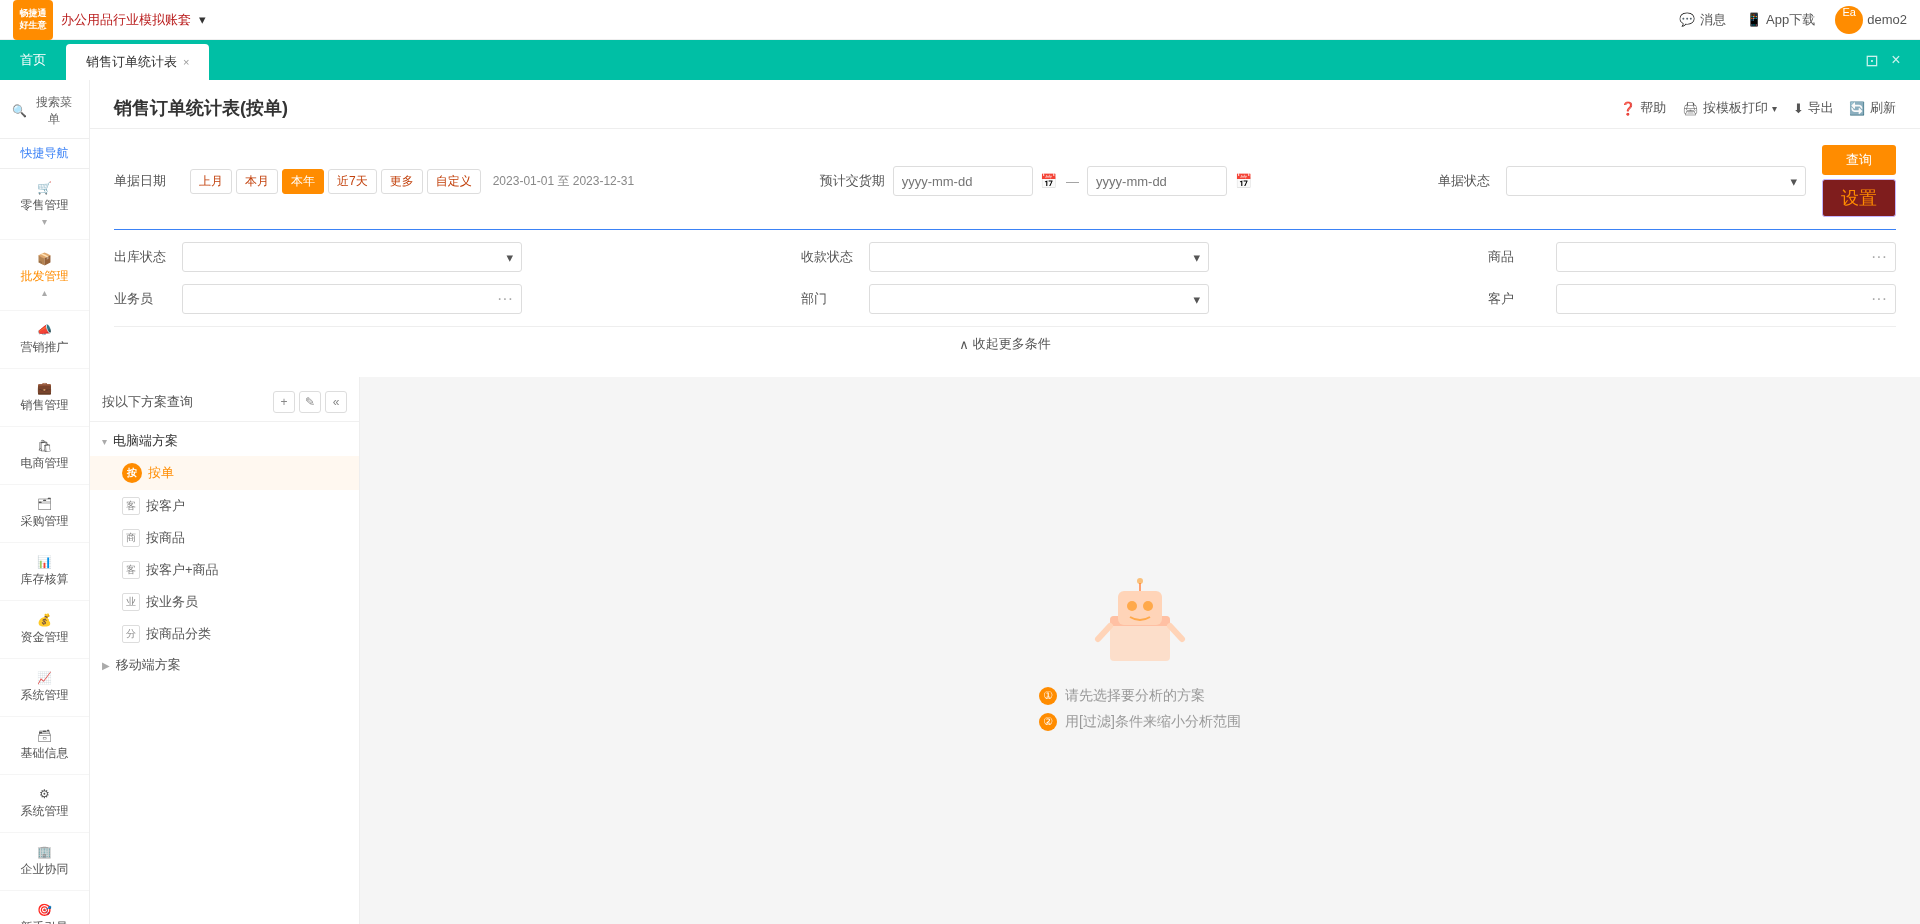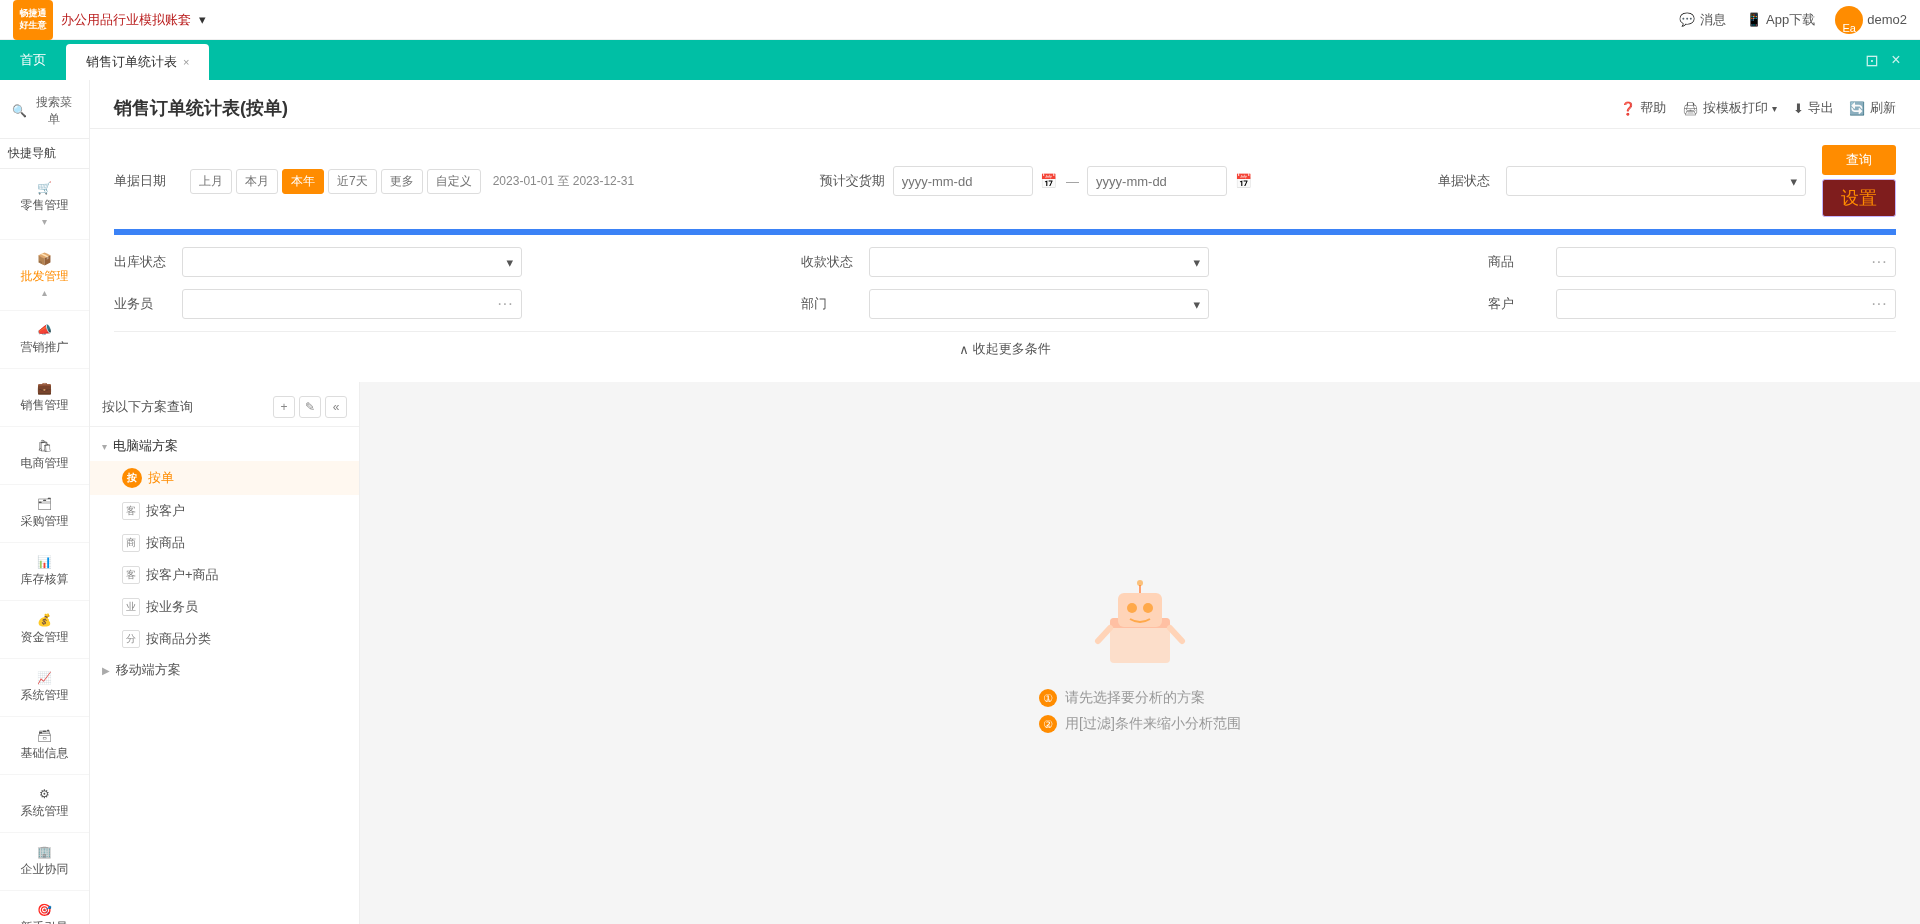--- a/index.html
+++ b/index.html
@@ -7,58 +7,58 @@
 
     
     .topbar { height: 40px; background: #fff; display: flex; align-items: center; justify-content: space-between; padding: 0 13px; border-bottom: 1px solid #eee; flex-shrink: 0; }
     .topbar-left { display: flex; align-items: center; gap: 8px; }
     .logo-box { width: 40px; height: 40px; background: #ff8c00; display: flex; align-items: center; justify-content: center; border-radius: 4px; }
     .logo-box span { color: #fff; font-size: 10px; font-weight: bold; line-height: 1.2; text-align: center; }
     .topbar-title { font-size: 13px; color: #b91c1c; }
     .topbar-dropdown { font-size: 13px; color: #333; cursor: pointer; display: flex; align-items: center; gap: 4px; }
     .topbar-right { display: flex; align-items: center; gap: 20px; color: #555; font-size: 13px; }
     .topbar-right-item { display: flex; align-items: center; gap: 4px; cursor: pointer; }
-    .avatar { width: 28px; height: 28px; border-radius: 50%; background: #ff8c00; display: flex; align-items: flex-end; justify-content: center; color: #fff; font-size: 11px; }
+    .avatar { width: 28px; height: 28px; border-radius: 50%; background: #ff8c00; display: flex; align-items: flex-start; justify-content: center; color: #fff; font-size: 11px; }
 
     
     .tabbar { height: 40px; background: #00bfa5; display: flex; align-items: center; padding: 0 0; flex-shrink: 0; }
     .tab-item { height: 40px; display: flex; align-items: center; padding: 0 20px; cursor: pointer; color: rgba(255,255,255,0.85); font-size: 13px; gap: 6px; }
     .tab-item.active { background: #fff; color: #333; border-radius: 4px 4px 0 0; margin-top: 4px; height: 36px; }
     .tab-home { color: #fff; font-size: 13px; }
     .tab-close { font-size: 11px; color: #999; cursor: pointer; }
     .tab-spacer { flex: 1; }
     .tab-window-btns { display: flex; align-items: center; gap: 8px; padding-right: 16px; }
     .tab-window-btn { width: 16px; height: 16px; display: flex; align-items: center; justify-content: center; color: rgba(255,255,255,0.8); cursor: pointer; font-size: 16px; }
 
     
     .main-layout { display: flex; flex: 1; overflow: hidden; }
 
     
     .sidebar { width: 90px; background: #fff; border-right: 1px solid #eee; display: flex; flex-direction: column; flex-shrink: 0; overflow-y: auto; }
     .sidebar-search { padding: 10px 8px 6px; border-bottom: 1px solid #eee; }
     .sidebar-search-btn { width: 100%; background: none; border: none; color: #666; font-size: 12px; cursor: pointer; display: flex; align-items: center; justify-content: center; gap: 4px; padding: 4px; }
-    .sidebar-nav-btn { padding: 6px 8px; border-bottom: 1px solid #eee; text-align: left; font-size: 12px; color: #404040; cursor: pointer; }
+    .sidebar-nav-btn { padding: 6px 8px; border-bottom: 1px solid #eee; text-align: center; font-size: 12px; color: #3b82f6; cursor: pointer; }
     .sidebar-item { padding: 12px 8px; text-align: center; font-size: 12px; color: #555; cursor: pointer; border-bottom: 1px solid #f5f5f5; display: flex; flex-direction: column; align-items: center; gap: 2px; }
     .sidebar-item.active { color: #ff8c00; }
 
     
     .content { flex: 1; display: flex; flex-direction: column; overflow: hidden; }
 
     
     .page-header { padding: 16px 24px 8px; background: #fff; display: flex; align-items: center; justify-content: space-between; border-bottom: 1px solid #eee; flex-shrink: 0; }
     .page-title { font-size: 18px; font-weight: bold; color: #333; }
     .page-actions { display: flex; align-items: center; gap: 16px; }
     .page-action-btn { display: flex; align-items: center; gap: 4px; color: #555; font-size: 13px; cursor: pointer; }
 
     
     .query-section { background: #fff; padding: 16px 24px; flex-shrink: 0; }
     .query-row { display: flex; align-items: center; gap: 16px; margin-bottom: 12px; }
     .query-label { color: #555; font-size: 13px; white-space: nowrap; min-width: 60px; }
     .date-filter { display: flex; align-items: center; gap: 4px; }
-    .date-btn { padding: 3px 8px; border: 1px solid #ddd; border-radius: 3px; background: #fff; color: #737373; font-size: 12px; cursor: pointer; }
+    .date-btn { padding: 3px 8px; border: 1px solid #ddd; border-radius: 3px; background: #fff; color: #c2410c; font-size: 12px; cursor: pointer; }
     .date-btn.active { background: #ff8c00; color: #fff; border-color: #ff8c00; }
     .date-range { font-size: 12px; color: #888; margin-left: 8px; }
     .query-field { display: flex; align-items: center; gap: 8px; }
     .query-input { height: 30px; border: 1px solid #ddd; border-radius: 3px; padding: 0 8px; font-size: 13px; color: #aaa; background: #fff; }
     .query-input-date { width: 140px; }
     .query-separator { color: #999; }
     .calendar-icon { color: #ff8c00; font-size: 14px; cursor: pointer; }
     .query-select { height: 30px; border: 1px solid #ddd; border-radius: 3px; padding: 0 8px; font-size: 13px; color: #555; background: #fff; min-width: 200px; display: flex; align-items: center; justify-content: space-between; cursor: pointer; }
     .query-select-wide { min-width: 300px; }
     .query-btn-search { background: #ff8c00; color: #fff; border: none; padding: 6px 24px; border-radius: 3px; font-size: 13px; cursor: pointer; }
@@ -83,21 +83,21 @@
 
     
     .right-area { flex: 1; display: flex; flex-direction: column; overflow: hidden; background: #f5f5f5; }
     .empty-state { flex: 1; display: flex; flex-direction: column; align-items: center; justify-content: center; gap: 16px; }
     .empty-icon { width: 120px; height: 100px; position: relative; }
     .empty-text { display: flex; flex-direction: column; gap: 8px; }
     .empty-text-item { display: flex; align-items: center; gap: 8px; color: #999; font-size: 14px; }
     .empty-text-item .num { width: 18px; height: 18px; border-radius: 50%; background: #ff8c00; color: #fff; font-size: 11px; display: flex; align-items: center; justify-content: center; }
 
     
-    .filter-row-divider { border-top: 6px solid #3b82f6; }
+    .filter-row-divider { border-top: 1px solid #3b82f6; }
   </style>
 </head>
 <body>
 
 <div class="topbar">
   <div class="topbar-left">
     <div class="logo-box">
       <span style="font-size:9px;line-height:1.3;">畅捷通<br>好生意</span>
     </div>
     <span class="topbar-title">办公用品行业模拟账套</span>

